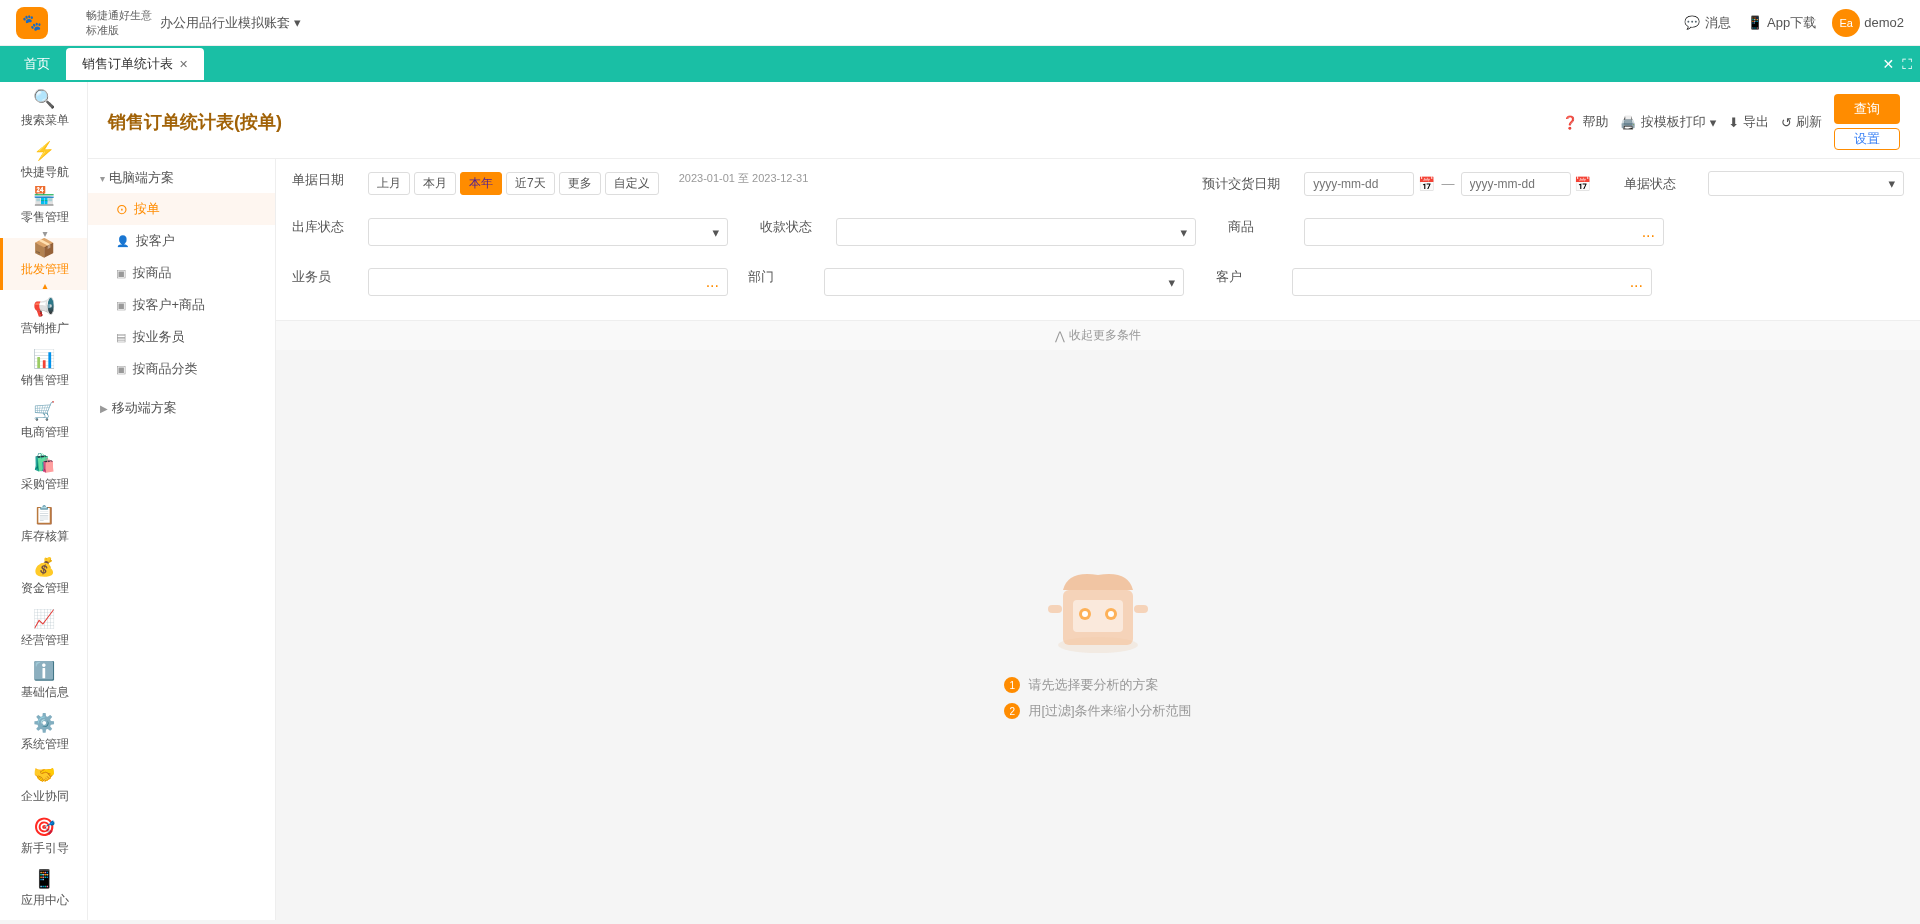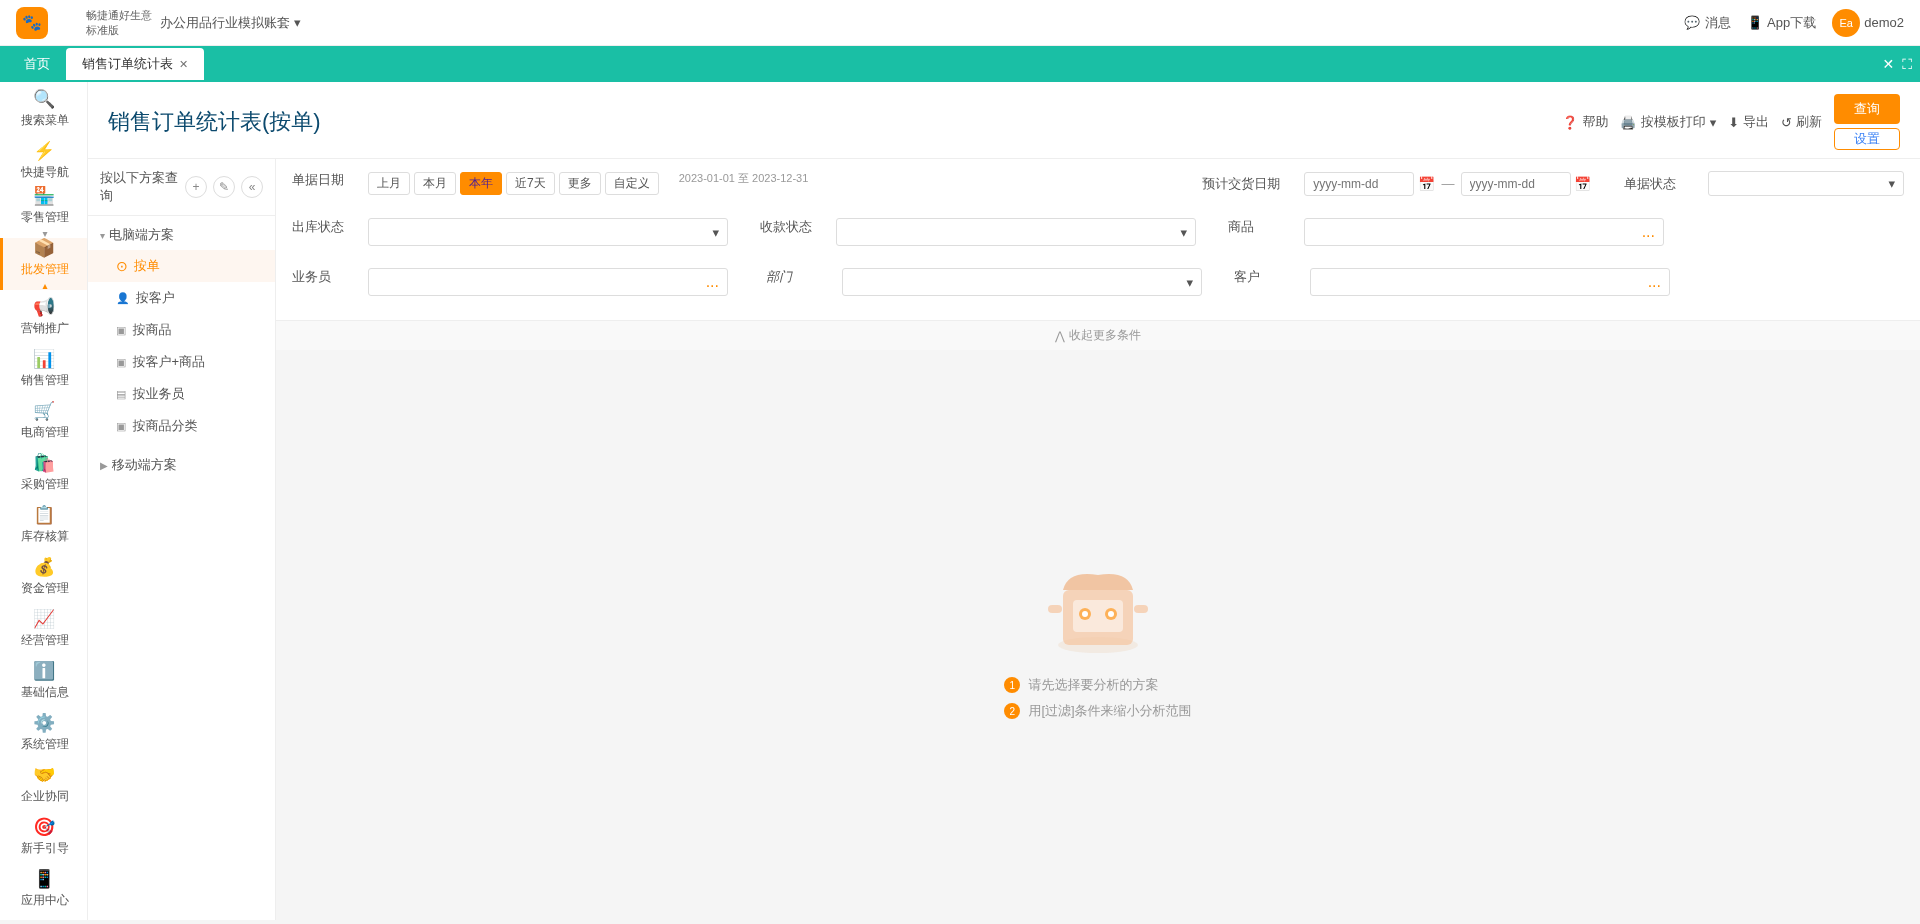--- a/index.html
+++ b/index.html
@@ -156,23 +156,23 @@
     
     .page-header {
       background: #fff;
       padding: 12px 20px 8px;
       display: flex;
       align-items: center;
       justify-content: space-between;
       border-bottom: 1px solid #eee;
     }
     .page-title {
-      font-size: 22px;
-      font-weight: 400;
-      color: #0c4a6e;
+      font-size: 18px;
+      font-weight: 700;
+      color: #a16207;
     }
     .page-actions {
       display: flex;
       align-items: center;
       gap: 12px;
       font-size: 13px;
       color: #555;
     }
     .page-actions .action-btn {
       display: flex;
@@ -579,34 +579,20 @@
         <div style="display:flex; flex-direction:column; gap:4px;">
           <button class="btn-query">查询</button>
           <button class="btn-set">设置</button>
         </div>
       </div>
     </div>
 
     <div class="main-wrapper">
 
       <div class="scheme-panel">
-        <div class="scheme-header">
-          <span class="scheme-title">按以下方案查询</span>
-          <div class="scheme-icons">
-            <div class="scheme-icon-btn">
-              <span>+</span>
-            </div>
-            <div class="scheme-icon-btn">
-              <span>✎</span>
-            </div>
-            <div class="scheme-icon-btn">
-              <span>«</span>
-            </div>
-          </div>
-        </div>
 
         <div class="scheme-group">
           <div class="scheme-group-header">
             <span style="color:#999; font-size:10px;">▾</span>
             <span>电脑端方案</span>
           </div>
           <div class="scheme-item active">
             <span class="scheme-item-icon">⊙</span>
             <span>按单</span>
           </div>
@@ -696,21 +682,21 @@
             </div>
           </div>
 
           <div class="filter-row" style="padding: 10px 16px 12px;">
             <span class="filter-label">业务员</span>
             <div class="filter-multi" style="flex:1; max-width:360px;">
               <span style="flex:1;"></span>
               <span class="dots-btn">...</span>
             </div>
 
-            <span class="filter-label" style="margin-left:22px;font-style:italic;">部门</span>
+            <span class="filter-label" style="margin-left:4px;">部门</span>
             <div class="filter-select" style="flex:1; max-width:360px;">
               <span>&nbsp;</span>
               <span>▾</span>
             </div>
 
             <span class="filter-label" style="margin-left:16px;">客户</span>
             <div class="filter-multi" style="flex:1; max-width:360px;">
               <span style="flex:1;"></span>
               <span class="dots-btn">...</span>
             </div>

